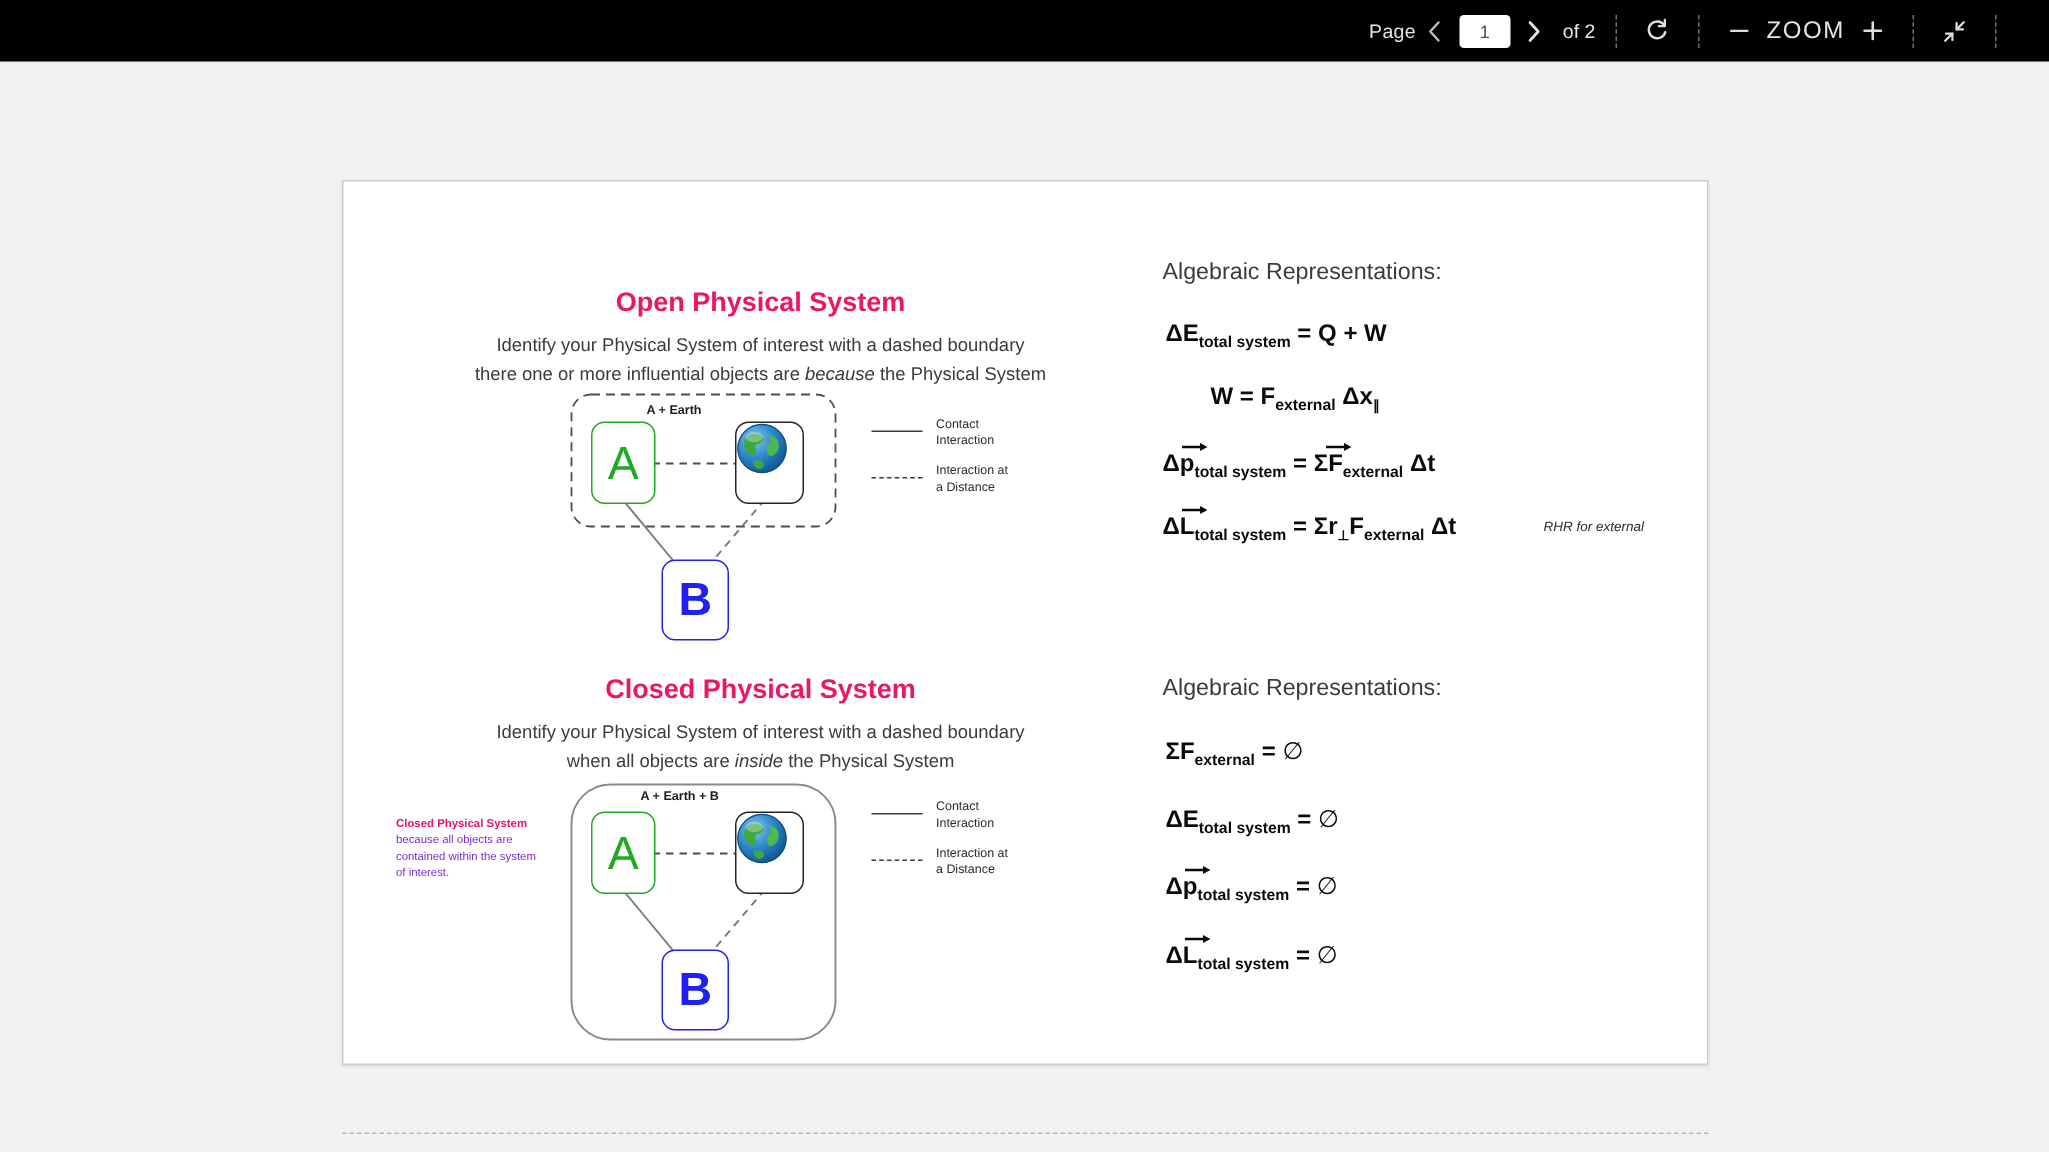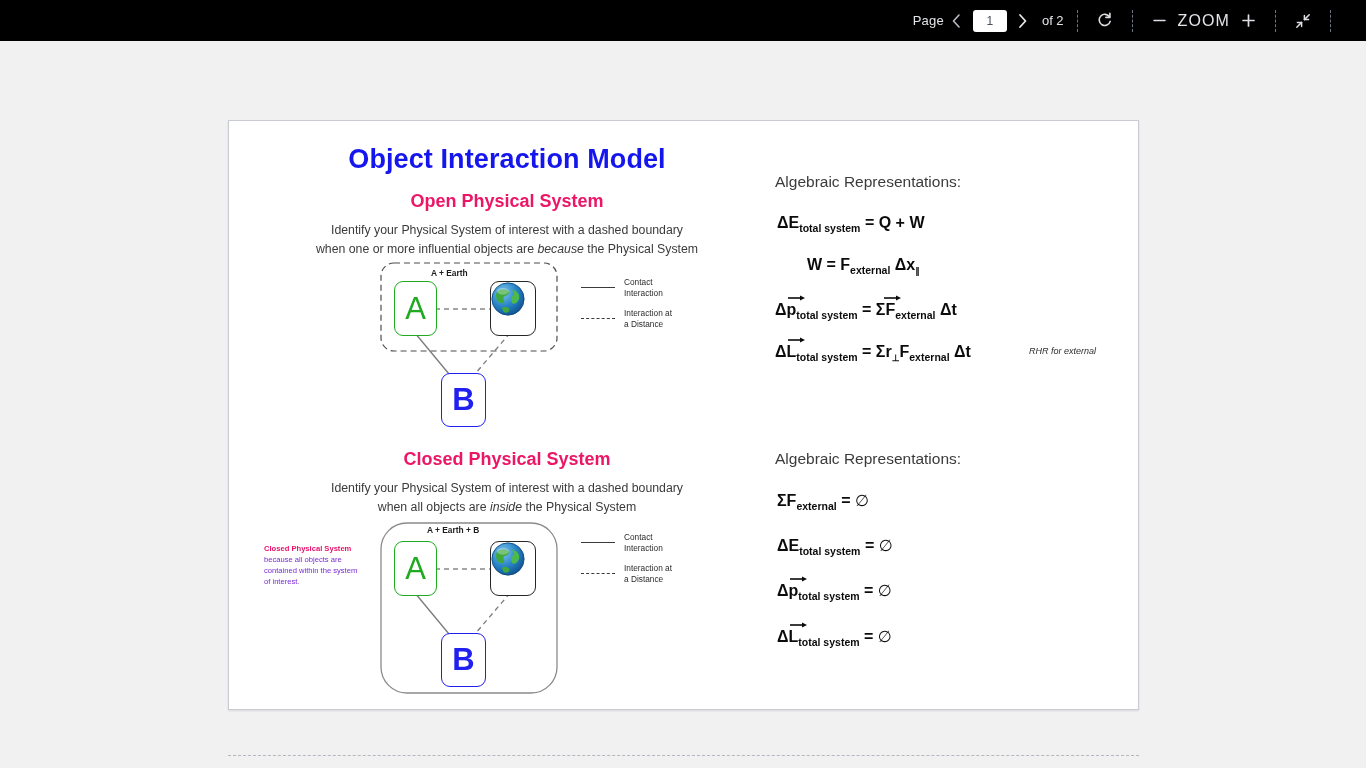--- a/index.html
+++ b/index.html
@@ -248,27 +248,26 @@
     </svg>
   </div>
 
   <div class="tb-sep"></div>
   <div class="tb-pad"></div>
 </div>
 
 <div id="page">
   <div class="slide">
 
-    <h1 id="deck-title">Object Interaction Model</h1>
 
     <div class="section-title" id="open-title">Open Physical System</div>
 
     <div class="section-desc" id="open-desc">
       <span>Identify your Physical System of interest with a dashed boundary</span><br>
-      <span>when one or more influential objects are </span><i>because</i><span> the Physical System</span>
+      <span>there one or more influential objects are </span><i>because</i><span> the Physical System</span>
     </div>
 
 
     <div class="diagram" id="open-diagram">
       <svg width="200" height="170" aria-hidden="true">
 
         <rect x="2" y="2" width="176" height="88" rx="13" ry="13" fill="none" stroke="#4d4d4d" stroke-width="1.2" stroke-dasharray="6,4"></rect>
 
         <line x1="47" y1="48" x2="112" y2="48" stroke="#4d4d4d" stroke-width="1.2" stroke-dasharray="5,4"></line>
 

